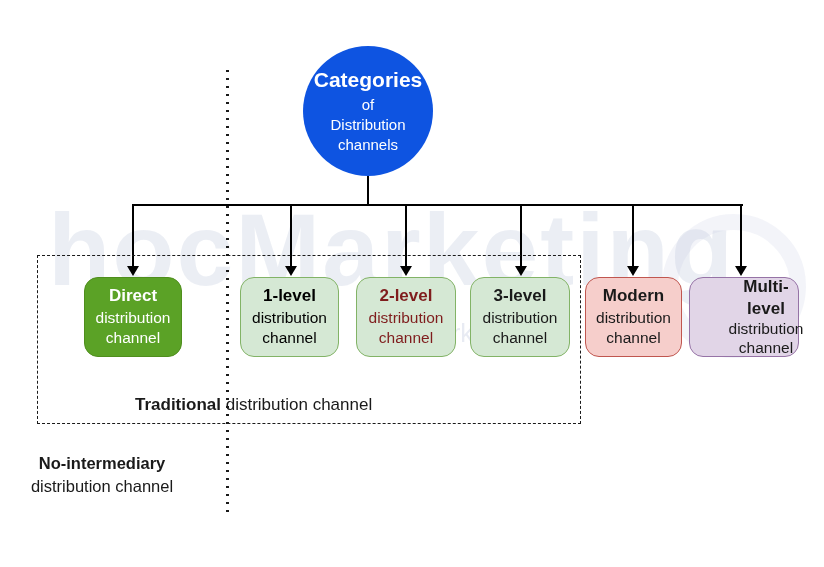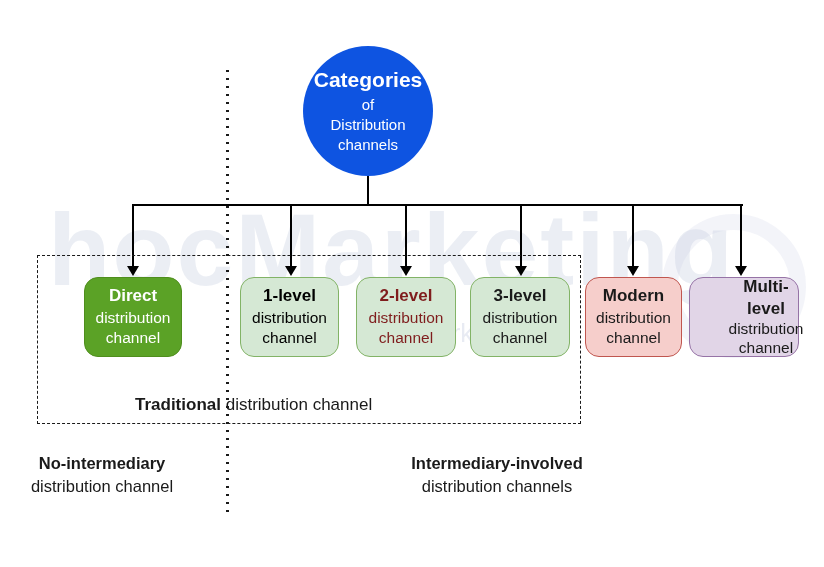--- a/index.html
+++ b/index.html
@@ -152,18 +152,14 @@
     <span class="bl">channel</span>
   </div>
 
   <div class="glabel two-line" id="noint-label">
     <span class="gb">No-intermediary</span>
     <span class="gr">distribution channel</span>
   </div>
   <div class="glabel" id="trad-label">
     <span class="gb">Traditional</span><span class="gr"> distribution channel</span>
   </div>
-  <div class="glabel two-line" id="int-label">
-    <span class="gb">Intermediary-involved</span>
-    <span class="gr">distribution channels</span>
-  </div>
 
 </div>
 
 </body></html>

